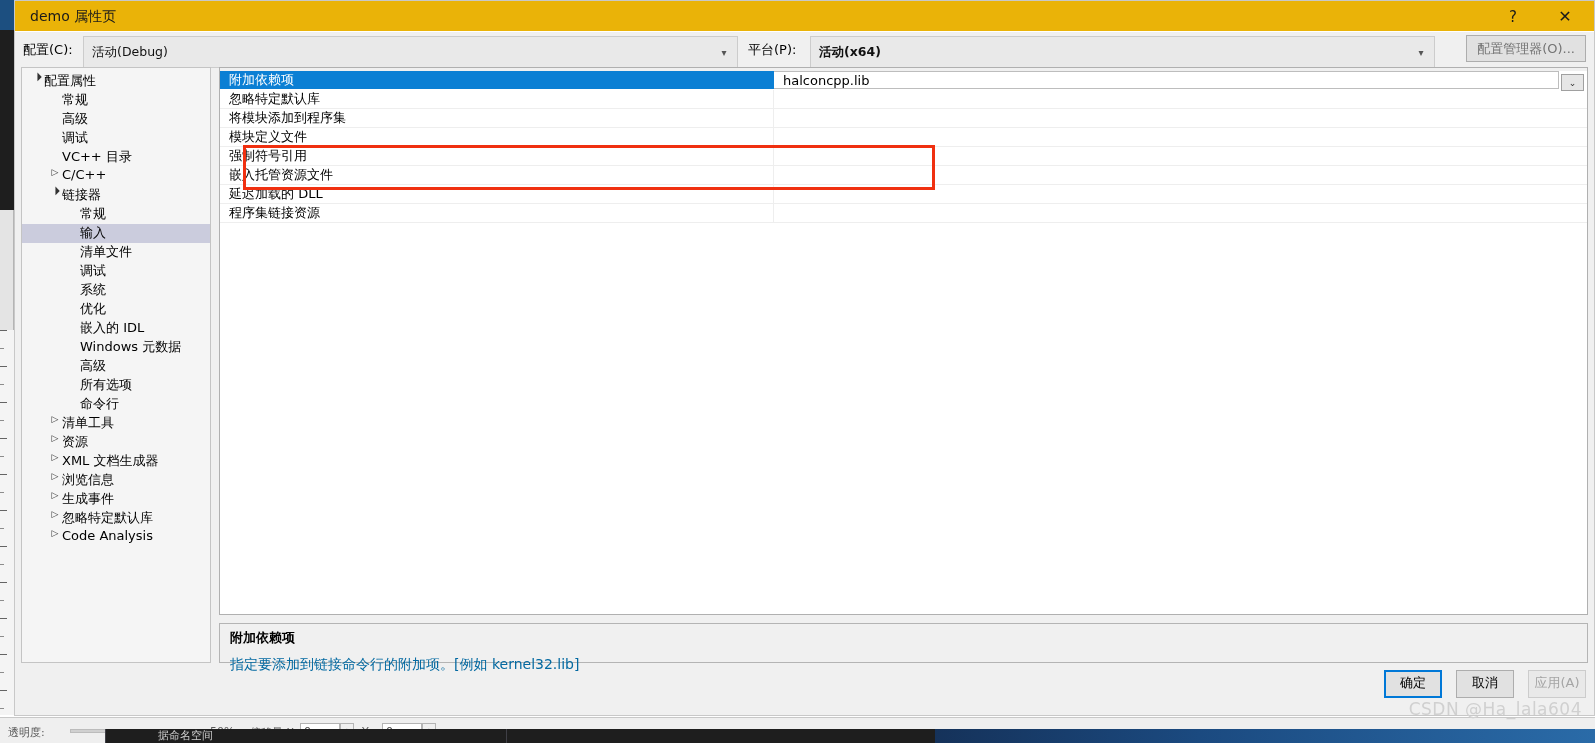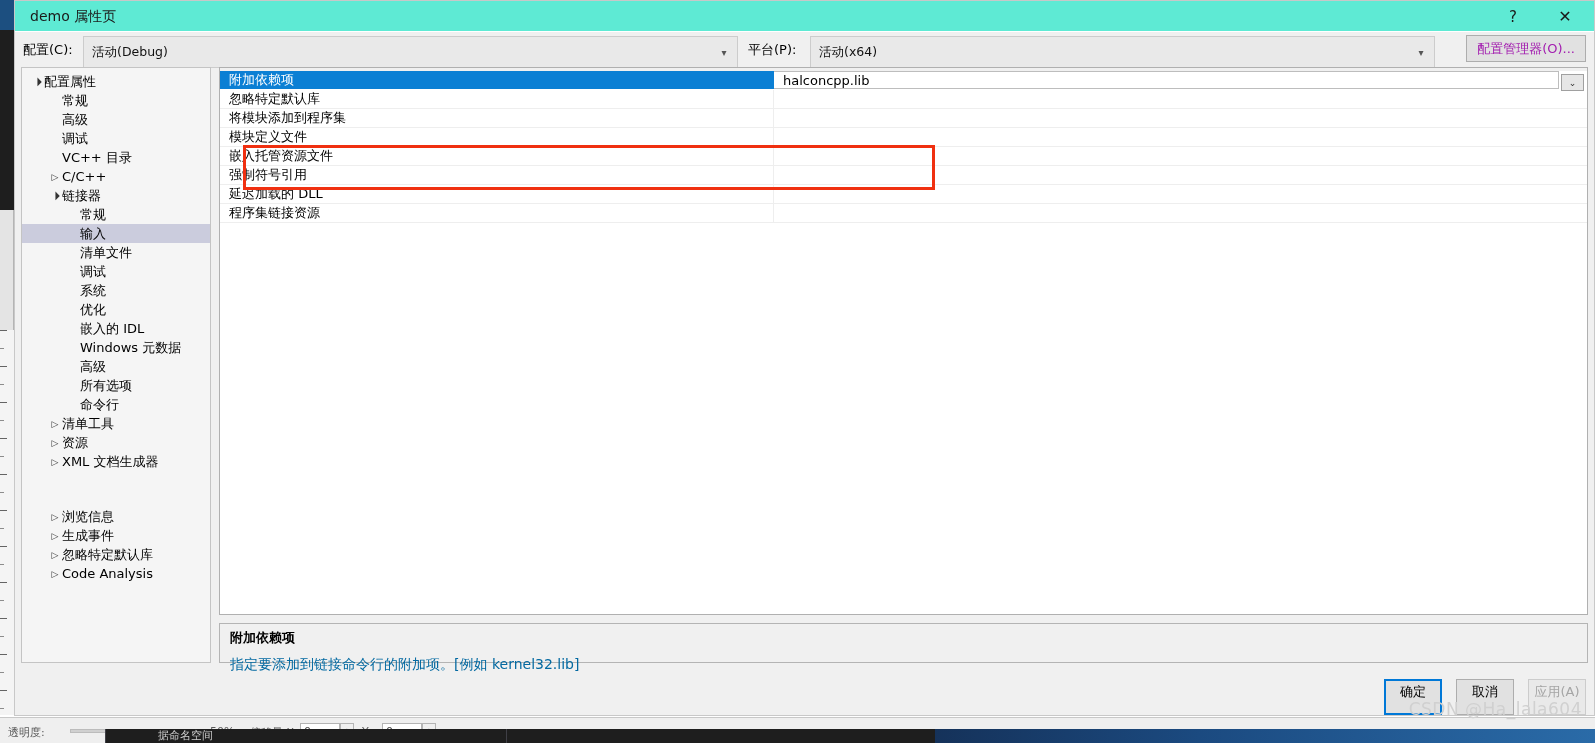--- a/index.html
+++ b/index.html
@@ -74,21 +74,21 @@
   }
 
   
   #dialog {
     position: absolute; left: 14px; top: 0;
     width: 1581px; height: 716px;
     background: #f0f0f0;
     border: 1px solid #c8c8c8;
   }
   .titlebar {
-    position: relative; height: 31px; background: #5eead4;
+    position: relative; height: 31px; background: #eab308;
     border-bottom: 1px solid #ffffff;
   }
   .title-text {
     position: absolute; left: 15px; top: 7px;
     font-size: 14px; color: #1a1a1a;
   }
   .win-btn {
     position: absolute; top: 0; width: 46px; height: 31px;
     display: flex; align-items: center; justify-content: center;
     color: #1a1a1a; cursor: default; background: transparent;
@@ -110,34 +110,34 @@
     font-size: 12.5px; color: #111;
     display: flex; align-items: center;
   }
   .combo .val { padding-left: 8px; flex: 1; }
   .combo .chev {
     width: 26px; text-align: center; color: #555; font-size: 10px;
   }
   .btn-cfgmgr {
     position: absolute; top: 3px; right: 8px; height: 27px;
     padding: 0 10px; background: #e1e1e1; border: 1px solid #adadad;
-    font-size: 13px; color: #a21caf; line-height: 25px;
+    font-size: 13px; color: #737373; line-height: 25px;
   }
 
   
   .body-area { position: relative; }
 
   .tree-panel {
     position: absolute; left: 6px; top: 0; width: 190px; height: 596px;
     background: #f5f5f5; border: 1px solid #c4c4c4;
     overflow: hidden;
   }
   .tree-row {
     position: relative; height: 19px; font-size: 13px; color: #000;
-    display: flex; align-items: center; white-space: nowrap;
+    display: flex; align-items: flex-start; white-space: nowrap;
   }
   .tree-row.selected { background: #cbccdd; }
   .tw { width: 14px; flex: 0 0 14px; text-align: center; font-size: 8px; color: #333; }
   .tw.open::before  { content: "\25E2"; display:inline-block; transform: rotate(-45deg) translate(0px,0px); font-size:8px; }
   .tw.closed::before{ content: "\25B7"; font-size: 9px; }
 
   .grid-panel {
     position: absolute; left: 204px; top: 0; right: 6px; height: 548px;
     background: #ffffff; border: 1px solid #b0b0b0;
   }
@@ -183,21 +183,21 @@
     position: absolute; left: 204px; top: 556px; right: 6px; height: 40px;
     background: #f0f0f0; border: 1px solid #b4b4b4;
     padding: 5px 10px 0 10px;
   }
   .desc-title { font-size: 13px; font-weight: bold; color: #000; }
   .desc-text  { font-size: 14px; color: #0369a1; margin-top: 9px; }
 
   
   .footer { position: absolute; left: 0; right: 0; bottom: 0; height: 52px; }
   .fbtn {
-    position: absolute; top: 16px; height: 36px; width: 58px;
+    position: absolute; top: 7px; height: 28px; width: 58px;
     font-size: 13px; color: #000; background: #e1e1e1;
     border: 1px solid #adadad; line-height: 24px; text-align: center;
   }
   .fbtn.default { border: 2px solid #0078d7; background: #e1e1e1; line-height: 22px; }
   .fbtn.disabled { color: #a5a5a5; background: #e9e9e9; border-color: #cccccc; }
 
   .watermark {
     position: absolute; right: 12px; bottom: -4px;
     font-size: 17px; color: #d0d0d0; letter-spacing: 0.5px;
     font-family: "DejaVu Sans", sans-serif; pointer-events: none;
@@ -264,21 +264,21 @@
     <div class="win-btn close">✕</div>
   </div>
 
   <div class="configbar">
     <div class="cfg-label" style="left:8px;">配置(C):</div>
     <div class="combo" style="left:68px; width:655px;">
       <span class="val">活动(Debug)</span>
       <span class="chev">▾</span>
     </div>
     <div class="cfg-label" style="left:733px;">平台(P):</div>
-    <div class="combo" style="left:795px; width:625px;">
+    <div class="combo" style="left:795px; width:625px;font-weight:bold;">
       <span class="val">活动(x64)</span>
       <span class="chev">▾</span>
     </div>
     <div class="btn-cfgmgr">配置管理器(O)...</div>
   </div>
 
   <div class="body-area" style="height:600px;">
 
     <div class="tree-panel">
       <div id="tree-list" style="padding-top:4px;">
@@ -359,21 +359,21 @@
             <span>清单工具</span>
           </div>
           <div class="tree-row" style="padding-left: 26px;">
             <span class="tw closed"></span>
             <span>资源</span>
           </div>
           <div class="tree-row" style="padding-left: 26px;">
             <span class="tw closed"></span>
             <span>XML 文档生成器</span>
           </div>
-          <div class="tree-row" style="padding-left: 26px; margin-top: 36px;">
+          <div class="tree-row" style="padding-left: 26px;">
             <span class="tw closed"></span>
             <span>浏览信息</span>
           </div>
           <div class="tree-row" style="padding-left: 26px;">
             <span class="tw closed"></span>
             <span>生成事件</span>
           </div>
           <div class="tree-row" style="padding-left: 26px;">
             <span class="tw closed"></span>
             <span>忽略特定默认库</span>
@@ -399,25 +399,25 @@
           </div>
           <div class="grid-row">
             <div class="name">将模块添加到程序集</div>
             <div class="value"></div>
           </div>
           <div class="grid-row">
             <div class="name">模块定义文件</div>
             <div class="value"></div>
           </div>
           <div class="grid-row">
+            <div class="name">强制符号引用</div>
+            <div class="value"></div>
+          </div>
+          <div class="grid-row">
             <div class="name">嵌入托管资源文件</div>
-            <div class="value"></div>
-          </div>
-          <div class="grid-row">
-            <div class="name">强制符号引用</div>
             <div class="value"></div>
           </div>
           <div class="grid-row">
             <div class="name">延迟加载的 DLL</div>
             <div class="value"></div>
           </div>
           <div class="grid-row">
             <div class="name">程序集链接资源</div>
             <div class="value"></div>
           </div>

